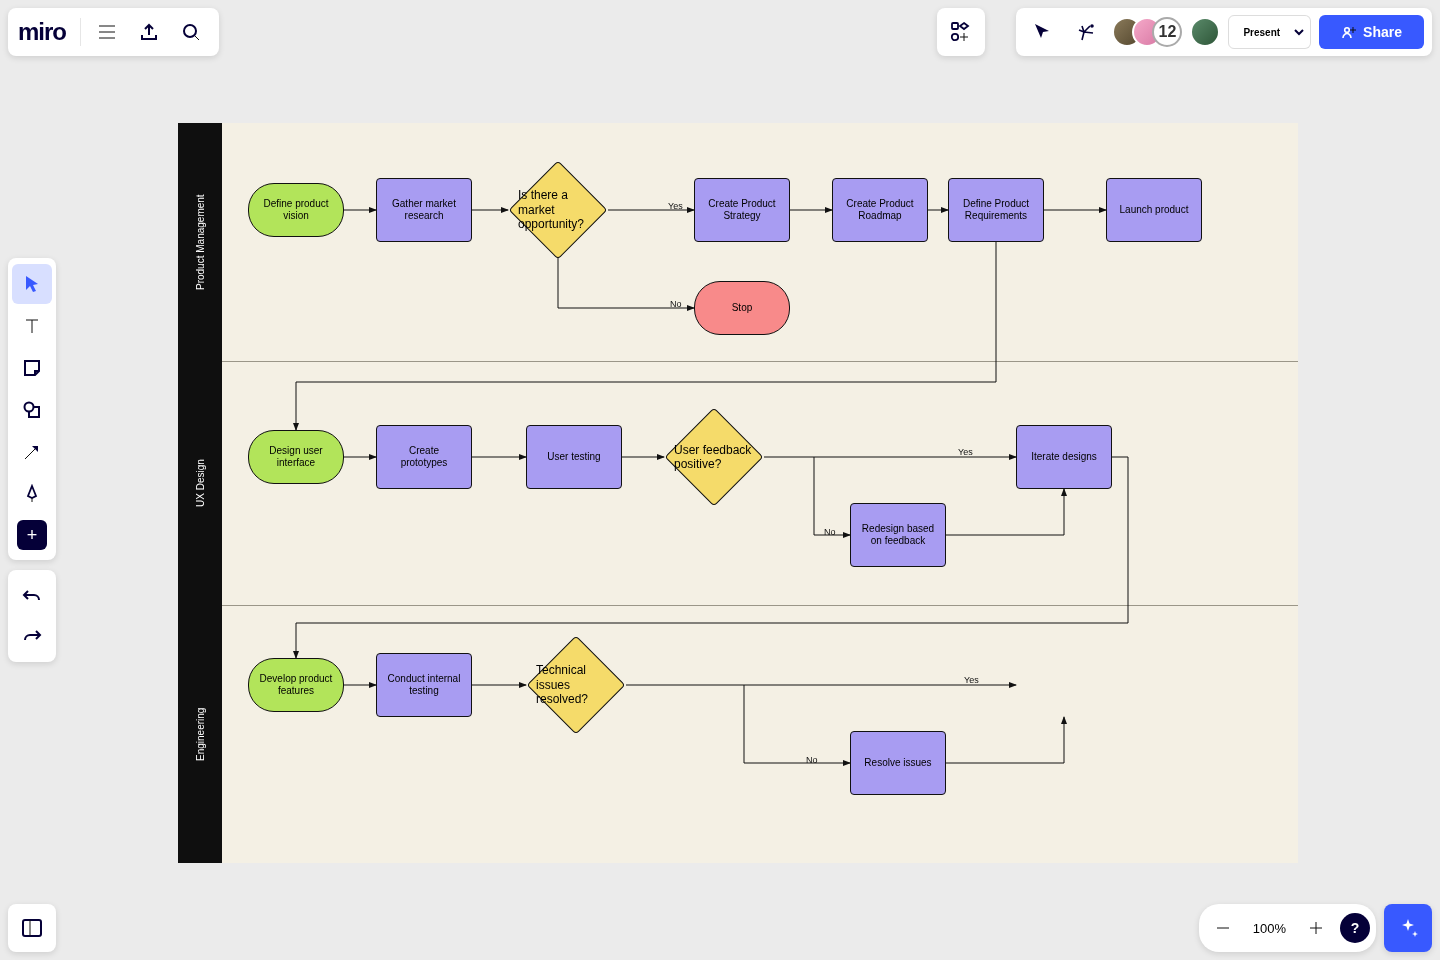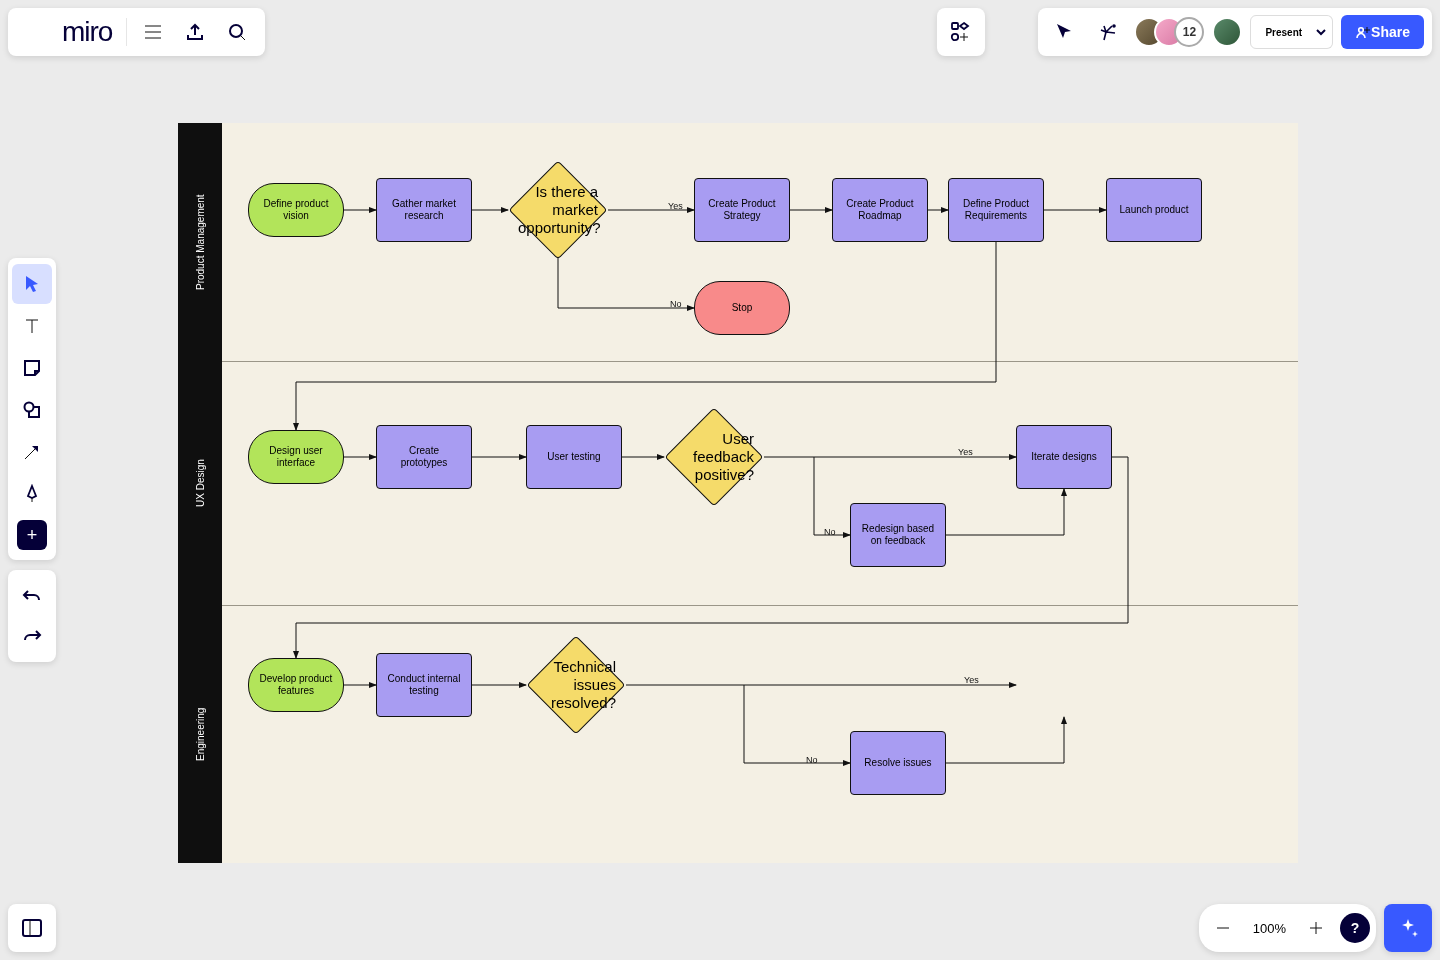--- a/index.html
+++ b/index.html
@@ -1,39 +1,39 @@
 <!DOCTYPE html>
 <html><head>
 <meta charset="utf-8">
 <style>
   * { box-sizing: border-box; margin: 0; padding: 0; }
   html, body { width: 1440px; height: 960px; overflow: hidden; font-family: -apple-system, BlinkMacSystemFont, "Segoe UI", Helvetica, Arial, sans-serif; background: #ebebeb; }
   
   
   .tl-bar { position: absolute; top: 8px; left: 8px; background: #fff; border-radius: 8px; box-shadow: 0 2px 6px rgba(0,0,0,.12); display: flex; align-items: center; height: 48px; padding: 0 10px; gap: 6px; }
-  .logo { font-weight: 400; font-size: 28px; letter-spacing: -1px; color: #050038; padding-right: 6px; margin-left: 44px; }
+  .logo { font-weight: 700; font-size: 24px; letter-spacing: -1px; color: #050038; padding-right: 6px; }
   .divider-v { width: 1px; height: 28px; background: #e6e6e6; margin: 0 2px; }
   .icon-btn { width: 36px; height: 36px; display: flex; align-items: center; justify-content: center; border-radius: 6px; cursor: pointer; }
   svg { display: block; }
   
   
   .tr-bar-1 { position: absolute; top: 8px; right: 455px; background: #fff; border-radius: 8px; box-shadow: 0 2px 6px rgba(0,0,0,.12); width: 48px; height: 48px; display:flex; align-items:center; justify-content:center; }
   .tr-bar-2 { position: absolute; top: 8px; right: 8px; background: #fff; border-radius: 8px; box-shadow: 0 2px 6px rgba(0,0,0,.12); height: 48px; display: flex; align-items: center; padding: 0 8px; gap: 8px; }
   .avatar { width: 30px; height: 30px; border-radius: 50%; border: 2px solid #fff; margin-left: -10px; }
   .avatar.single { margin-left: 0; }
   .avatar-stack { display: flex; align-items: center; padding-left: 10px; }
   .ava-1 { background: linear-gradient(135deg,#8a7a5a,#55482f); }
   .ava-2 { background: linear-gradient(135deg,#f5a9c9,#d97aa5); }
-  .ava-count { background:#fff; border:2px solid #aaa; color:#333; font-size:12px; font-weight:600; display:flex;align-items:center;justify-content:center; }
+  .ava-count { background:#fff; border:2px solid #aaa; color:#333; font-size:16px; font-weight:600; display:flex;align-items:center;justify-content:center; }
   .ava-3 { background: linear-gradient(135deg,#5a8a6a,#2e5638); }
   .present-btn { height: 34px; padding: 0 14px; border-radius: 6px; border:1px solid #ddd; background:#fff; display:flex; align-items:center; font-weight:600; font-size:10px; cursor:pointer; }
   .present-chevron { width:24px; height:34px; border:1px solid #ddd; border-left:none; border-radius:0 6px 6px 0; display:flex;align-items:center;justify-content:center; margin-left:-8px; cursor:pointer; background:#fff;}
   .present-wrap { display:flex; }
   .present-wrap .present-btn { border-radius:6px 0 0 6px; }
-  .share-btn { height: 34px; padding: 0 14px; border-radius: 6px; background:#3859ff; color:#fff; display:flex; align-items:center; font-weight:600; font-size:14px; cursor:pointer; }
+  .share-btn { height: 34px; padding: 0 22px; border-radius: 6px; background:#3859ff; color:#fff; display:flex; align-items:center; gap:6px; font-weight:600; font-size:14px; cursor:pointer; }
   
   
   .left-toolbar { position:absolute; left:8px; top:258px; background:#fff; border-radius:8px; box-shadow:0 2px 6px rgba(0,0,0,.12); width:48px; display:flex; flex-direction:column; align-items:center; padding:6px 0; gap:2px; }
   .tool { width:40px; height:40px; display:flex; align-items:center; justify-content:center; border-radius:6px; cursor:pointer; }
   .tool.active { background:#d8dfff; }
   .tool-add { width:30px; height:30px; border-radius:6px; background:#050038; display:flex;align-items:center;justify-content:center; color:#fff; font-size:18px; margin:4px 0;}
   .undo-redo { position:absolute; left:8px; top:570px; background:#fff; border-radius:8px; box-shadow:0 2px 6px rgba(0,0,0,.12); width:48px; display:flex; flex-direction:column; align-items:center; padding:6px 0; }
   
   
   .bl-btn { position:absolute; left:8px; bottom:8px; background:#fff; border-radius:8px; box-shadow:0 2px 6px rgba(0,0,0,.12); width:48px; height:48px; display:flex;align-items:center;justify-content:center; cursor:pointer; }
@@ -49,21 +49,21 @@
   .lane-col { position:absolute; left:0; top:0; width:44px; height:100%; background:#0f0f0f; }
   .lane-label { position:absolute; left:0; width:44px; color:#fff; font-size:10px; writing-mode:vertical-rl; transform:rotate(180deg); display:flex; align-items:center; justify-content:center; }
   .lane-divider { position:absolute; left:44px; right:0; height:1px; background:#9a9688; }
   
   .node { position:absolute; display:flex; align-items:center; justify-content:center; text-align:center; font-size:10px; line-height:1.25; padding:4px 8px; border:1px solid #111; }
   .node.terminator { background:#b2e45a; border-radius:26px; width:96px; height:54px; }
   .node.terminator.red { background:#f88a8a; }
   .node.process { background:#a89cf2; border-radius:4px; width:96px; height:64px; }
   .diamond { position:absolute; width:100px; height:64px; display:flex; align-items:center; justify-content:center; }
   .diamond .shape { position:absolute; width:70px; height:70px; transform:rotate(45deg); background:#f5db6a; border:1px solid #111; border-radius:4px; }
-  .diamond .dlabel { position:relative; font-size:15px; text-align:right; width:80px; line-height:1.2; }
+  .diamond .dlabel { position:relative; font-size:12px; text-align:left; width:80px; line-height:1.2; }
   
   .edge-label { position:absolute; font-size:9px; color:#111; }
   
   line { stroke:#111; stroke-width:1; }
   .arrow { marker-end:url(#arrowhead); fill:none; stroke:#111; stroke-width:1; }
   
 </style>
 </head>
 <body>
 

